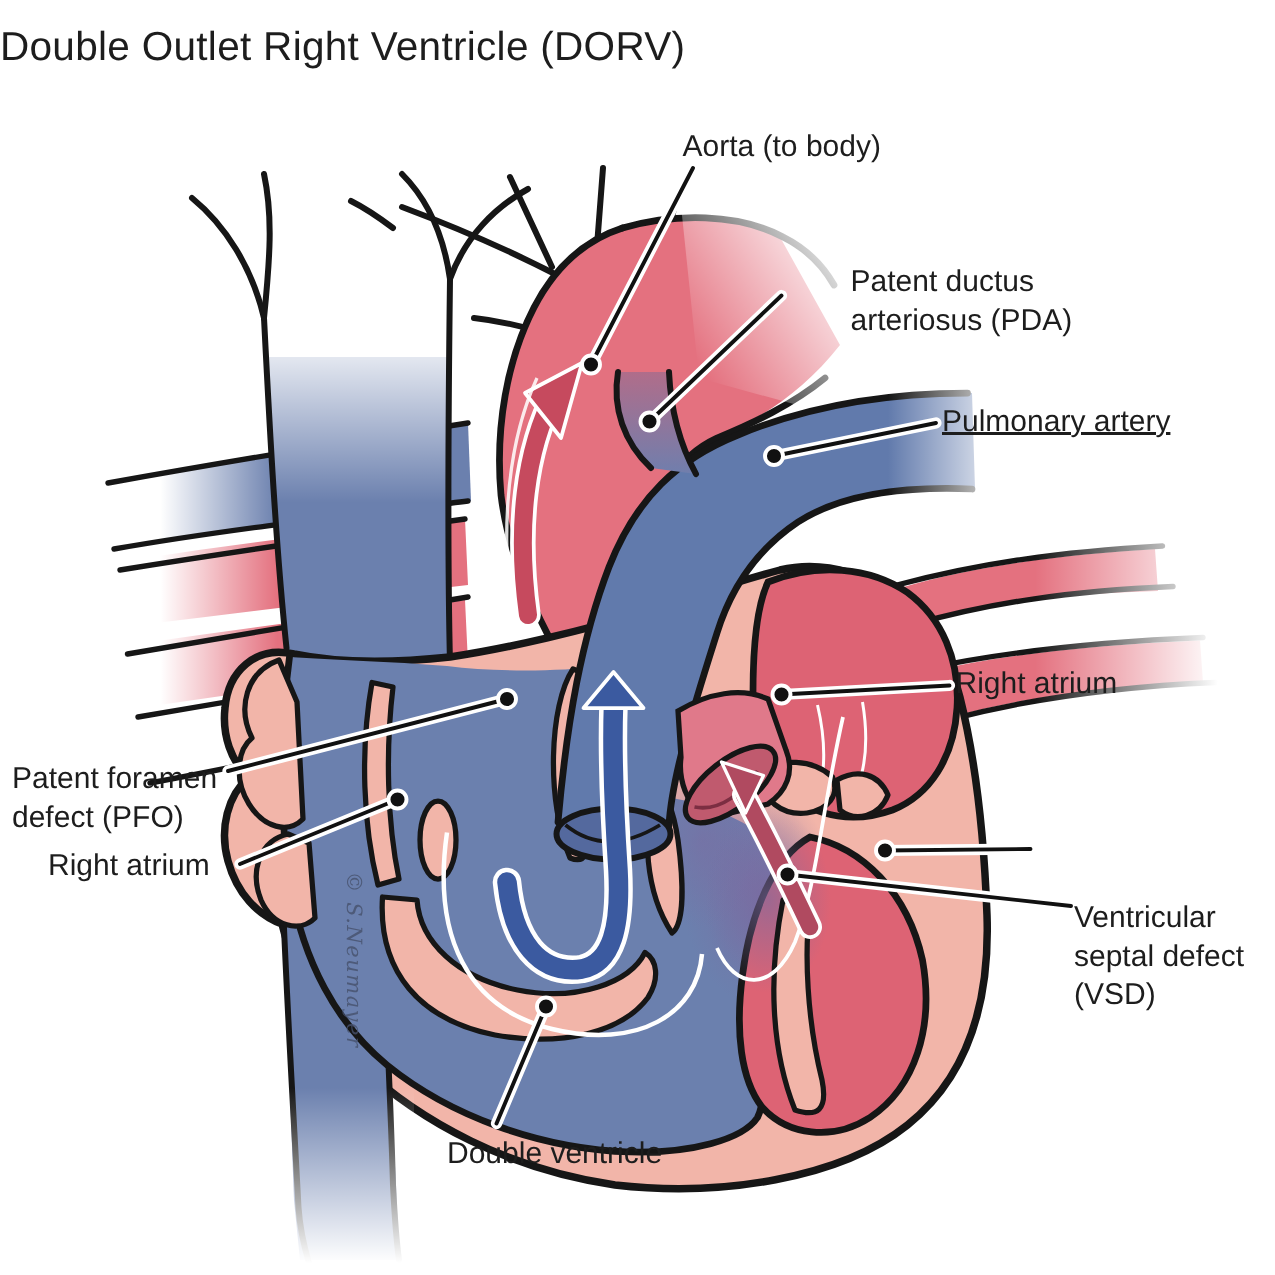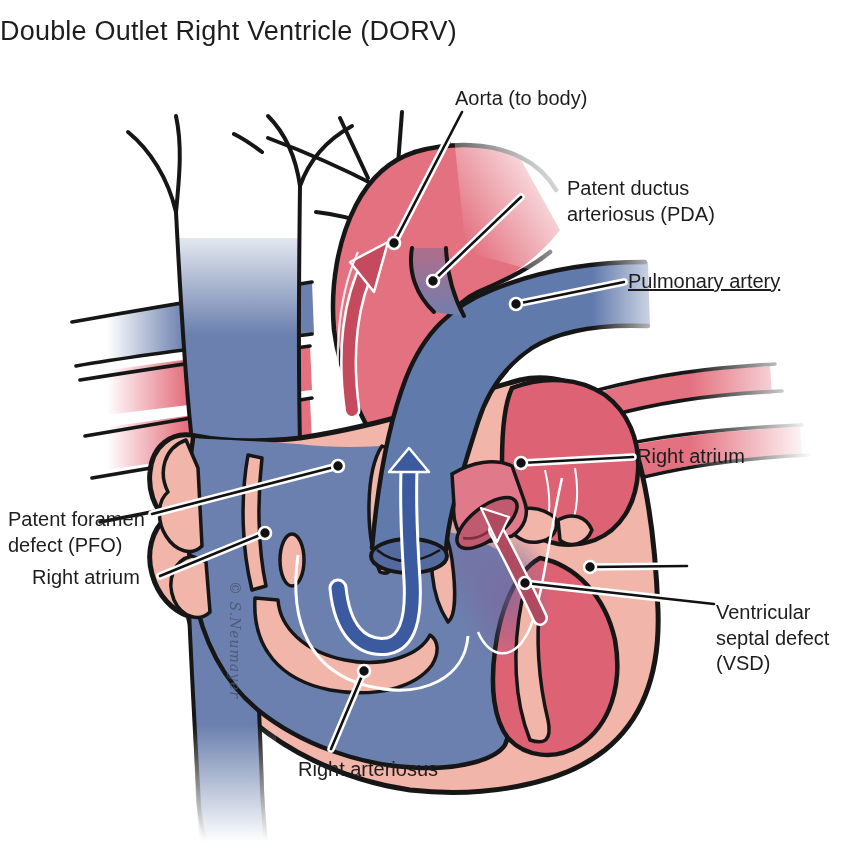--- a/index.html
+++ b/index.html
@@ -257,17 +257,17 @@
 
 <div class="title">Double Outlet Right Ventricle (DORV)</div>
 
 <div class="lbl" style="left:455px;top:86px;width:210px;">Aorta (to body)</div>
 <div class="lbl" style="left:533px;top:176px;width:168px;margin-left:34px;">Patent ductus arteriosus (PDA)</div>
 <div class="lbl" style="left:628px;top:269px;width:200px;text-decoration:underline;">Pulmonary artery</div>
 <div class="lbl" style="left:637px;top:444px;width:150px;">Right atrium</div>
 <div class="lbl" style="left:8px;top:507px;width:158px;">Patent foramen defect (PFO)</div>
 <div class="lbl" style="left:32px;top:565px;width:160px;">Right atrium</div>
 <div class="lbl" style="left:716px;top:600px;width:128px;">Ventricular septal defect (VSD)</div>
-<div class="lbl" style="left:298px;top:757px;width:200px;">Right arteriosus</div>
+<div class="lbl" style="left:298px;top:757px;width:200px;">Double ventricle</div>
 
 <div class="watermark">© S.Neumayer</div>
 
 </div>
 
 </body></html>

